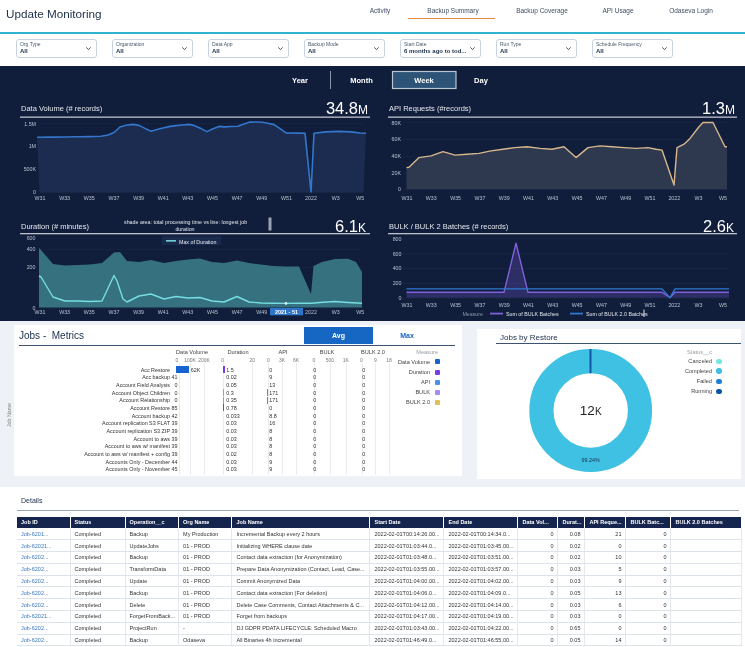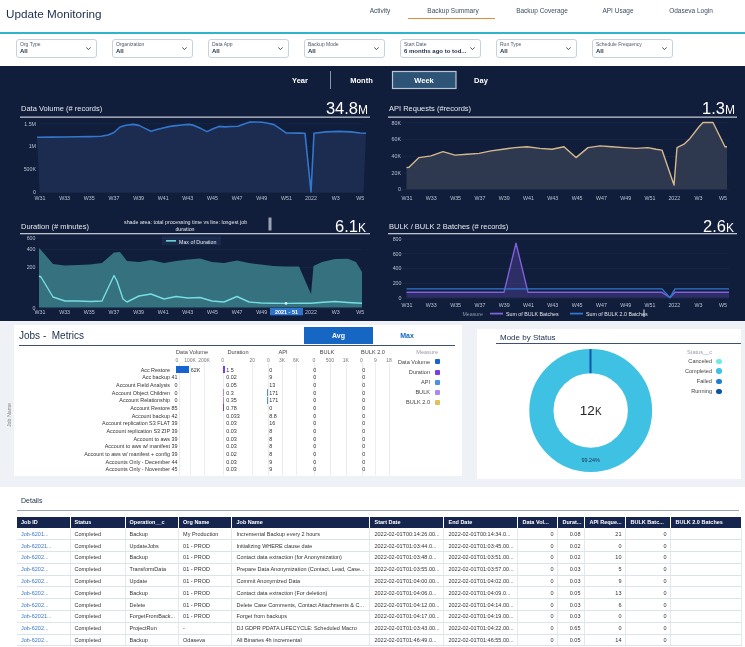--- a/index.html
+++ b/index.html
@@ -328,21 +328,21 @@
 <div class="abs" style="left:269.3px;top:458.6px;font-size:5.4px;color:#333;">9</div>
 <div class="abs" style="left:313.3px;top:458.6px;font-size:5.4px;color:#333;">0</div>
 <div class="abs" style="left:362.3px;top:458.6px;font-size:5.4px;color:#333;">0</div>
 <div class="abs" style="left:30px;top:466.3px;width:140px;text-align:right;font-size:5.4px;color:#333;white-space:nowrap;">Accounts Only - November</div>
 <div class="abs" style="left:157.5px;top:466.3px;width:20px;text-align:right;font-size:5.4px;color:#333;">45</div>
 <div class="abs" style="left:226.2px;top:466.3px;font-size:5.4px;color:#333;">0.03</div>
 <div class="abs" style="left:269.3px;top:466.3px;font-size:5.4px;color:#333;">9</div>
 <div class="abs" style="left:313.3px;top:466.3px;font-size:5.4px;color:#333;">0</div>
 <div class="abs" style="left:362.3px;top:466.3px;font-size:5.4px;color:#333;">0</div>
 <div class="abs" style="left:477px;top:329px;width:264px;height:150px;background:#fff;"></div>
-<div class="abs" style="left:500px;top:333px;font-size:8px;color:#1c2e4a;">Mode by Status</div>
+<div class="abs" style="left:500px;top:333px;font-size:8px;color:#1c2e4a;">Jobs by Restore</div>
 <div class="abs" style="left:496px;top:342.5px;width:245px;height:1px;background:#3d5272;"></div>
 <svg class="abs" style="left:477px;top:329px;" width="264" height="150" viewBox="0 0 264 150" font-family="Liberation Sans,sans-serif">
       <circle cx="113.7" cy="81.5" r="49.3" fill="none" stroke="#3fc1e4" stroke-width="24.2"></circle>
       <rect x="112.5" y="20.1" width="2.0" height="24.2" fill="#1255a8"></rect>
       <text x="113.7" y="86.0" font-size="13.5" fill="#252525" text-anchor="middle">12<tspan font-size="10">K</tspan></text>
       <text x="113.7" y="132.8" font-size="5.4" fill="#1c2e4a" text-anchor="middle">99.24%</text>
     </svg>
 <div class="abs" style="left:650px;top:349px;width:62px;text-align:right;font-size:5.6px;color:#9aa0a6;">Status__c</div>
 <div class="abs" style="left:650px;top:358.3px;width:62px;text-align:right;font-size:5.6px;color:#444;">Canceled</div>
 <div class="abs" style="left:716px;top:358.9px;width:5.5px;height:5.5px;background:#6fe8e4;border-radius:50%;"></div>

